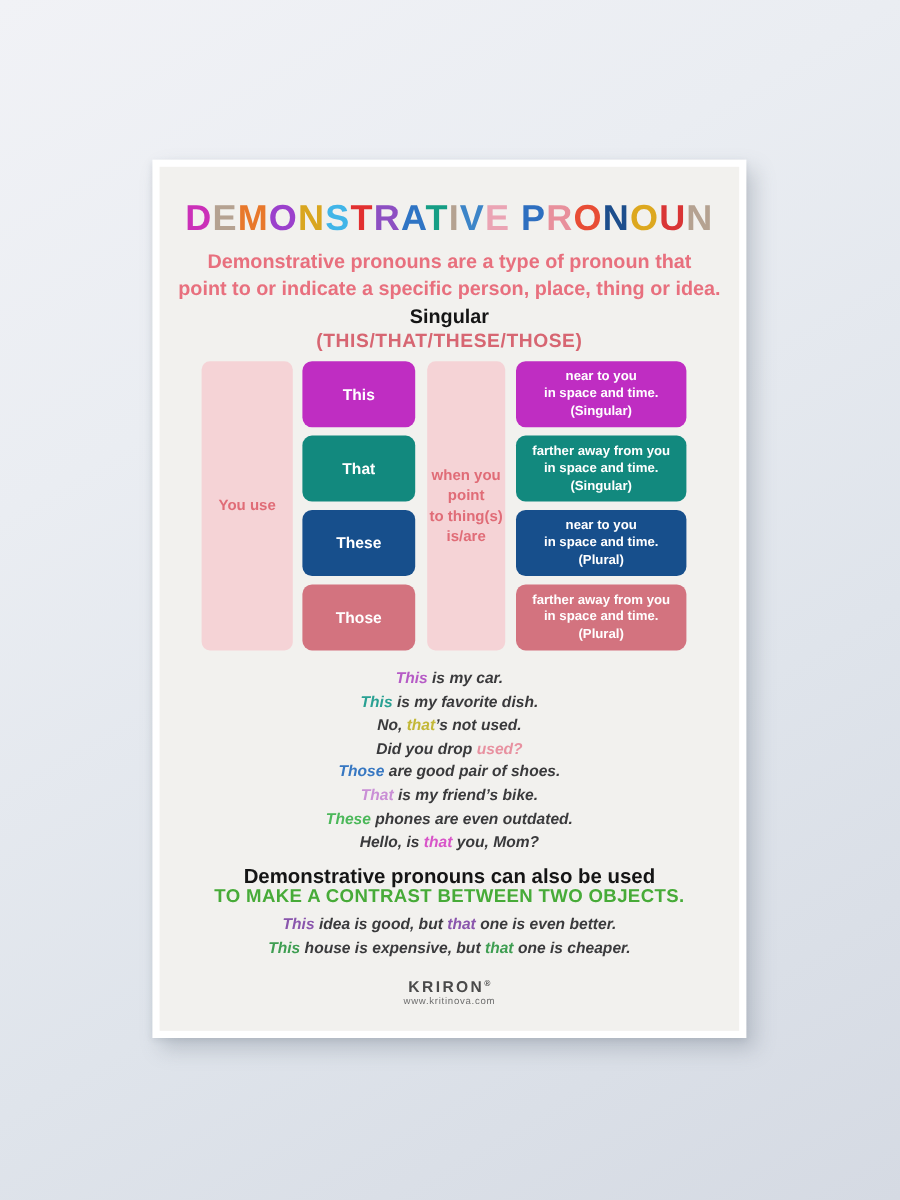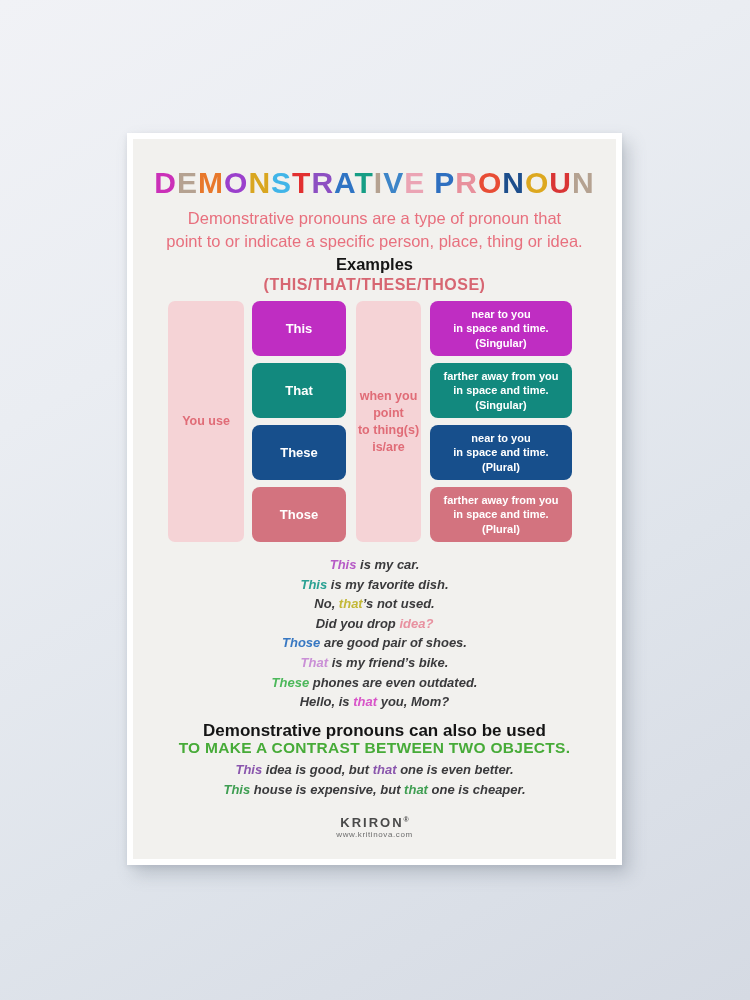--- a/index.html
+++ b/index.html
@@ -8,21 +8,21 @@
         background:linear-gradient(150deg,#f1f2f6 0%,#eaedf2 30%,#dfe4eb 65%,#d5dae3 100%);}
   .poster{position:absolute;left:127px;top:133px;width:495px;height:732px;background:#ffffff;
           box-shadow:7px 9px 16px rgba(95,105,120,0.28),0 2px 5px rgba(95,105,120,0.14);}
   .inner{position:absolute;left:6px;top:6px;right:6px;bottom:6px;background:#f2f1ee;}
 
   .title{position:absolute;top:26px;left:0;right:0;text-align:center;
          font-weight:800;font-size:30px;letter-spacing:1px;line-height:36px;white-space:nowrap;}
   .title .sp{display:inline-block;width:9px;}
 
   .subtitle{position:absolute;top:68px;left:0;right:0;text-align:center;
-            font-weight:400;font-size:16.5px;line-height:22.5px;color:#e8707e;}
+            font-weight:700;font-size:16.5px;line-height:22.5px;color:#e8707e;}
 
   .examples{position:absolute;top:116px;left:0;right:0;text-align:center;
             font-weight:800;font-size:16.5px;color:#151515;}
   .examples-sub{position:absolute;top:137px;left:0;right:0;text-align:center;
             font-weight:800;font-size:16px;letter-spacing:0.5px;color:#d76672;}
 
   .table{position:absolute;inset:0;}
   .pinkcol{position:absolute;top:162px;height:241px;background:#f5d3d6;border-radius:7px;
            display:flex;align-items:center;justify-content:center;text-align:center;
            color:#e06c77;font-weight:700;font-size:12.5px;line-height:17px;}
@@ -56,21 +56,21 @@
   <div class="poster">
     <div class="inner">
 
       <div class="title" id="title"><span style="color: rgb(203, 48, 184);">D</span><span style="color: rgb(181, 162, 145);">E</span><span style="color: rgb(232, 120, 43);">M</span><span style="color: rgb(155, 64, 204);">O</span><span style="color: rgb(217, 166, 32);">N</span><span style="color: rgb(65, 181, 232);">S</span><span style="color: rgb(226, 48, 48);">T</span><span style="color: rgb(141, 79, 194);">R</span><span style="color: rgb(47, 116, 196);">A</span><span style="color: rgb(22, 158, 133);">T</span><span style="color: rgb(181, 162, 145);">I</span><span style="color: rgb(61, 133, 200);">V</span><span style="color: rgb(235, 164, 180);">E</span><span class="sp"></span><span style="color: rgb(46, 111, 192);">P</span><span style="color: rgb(232, 144, 156);">R</span><span style="color: rgb(232, 77, 53);">O</span><span style="color: rgb(29, 78, 140);">N</span><span style="color: rgb(221, 168, 31);">O</span><span style="color: rgb(217, 53, 53);">U</span><span style="color: rgb(181, 162, 145);">N</span></div>
 
       <div class="subtitle">
         <div>Demonstrative pronouns are a type of pronoun that</div>
         <div>point to or indicate a specific person, place, thing or idea.</div>
       </div>
 
-      <div class="examples">Examples</div>
+      <div class="examples">Singular</div>
       <div class="examples-sub">(THIS/THAT/THESE/THOSE)</div>
 
       <div class="table" id="table">
         <div class="pinkcol col-youuse">
           <span>You use</span>
         </div>
         <div class="pinkcol col-when" id="when-col">
             <span>when you<br>point<br>to thing(s)<br>is/are</span>
           </div>
       <div class="box pbox" style="top: 162px; background: rgb(191, 45, 194);">This</div>
@@ -88,21 +88,21 @@
           <div class="box pbox" style="top: 348px; background: rgb(211, 115, 127);">Those</div>
           <div class="box dbox" style="top: 348px; background: rgb(211, 115, 127);">
             <span>farther away from you<br>in space and time.<br>(Plural)</span>
           </div>
         </div>
 
       <div class="sentences" id="sentences">
           <div class="sentence"><span style="color: rgb(182, 91, 198);">This</span><span> is my car.</span></div>
           <div class="sentence"><span style="color: rgb(42, 161, 147);">This</span><span> is my favorite dish.</span></div>
           <div class="sentence"><span>No, </span><span style="color: rgb(195, 184, 56);">that</span><span>’s not used.</span></div>
-          <div class="sentence"><span>Did you drop </span><span style="color: rgb(232, 145, 160);">idea?</span></div>
+          <div class="sentence"><span>Did you drop </span><span style="color: rgb(232, 145, 160);">used?</span></div>
           <div class="sentence"><span style="color: rgb(56, 120, 194);">Those</span><span> are good pair of shoes.</span></div>
           <div class="sentence"><span style="color: rgb(202, 143, 214);">That</span><span> is my friend’s bike.</span></div>
           <div class="sentence"><span style="color: rgb(76, 184, 90);">These</span><span> phones are even outdated.</span></div>
           <div class="sentence"><span>Hello, is </span><span style="color: rgb(216, 84, 200);">that</span><span> you, Mom?</span></div>
         </div>
 
       <div class="contrast-h1">Demonstrative pronouns can also be used</div>
       <div class="contrast-h2">TO MAKE A CONTRAST BETWEEN TWO OBJECTS.</div>
 
       <div class="contrast-sents" id="contrast-sents">

